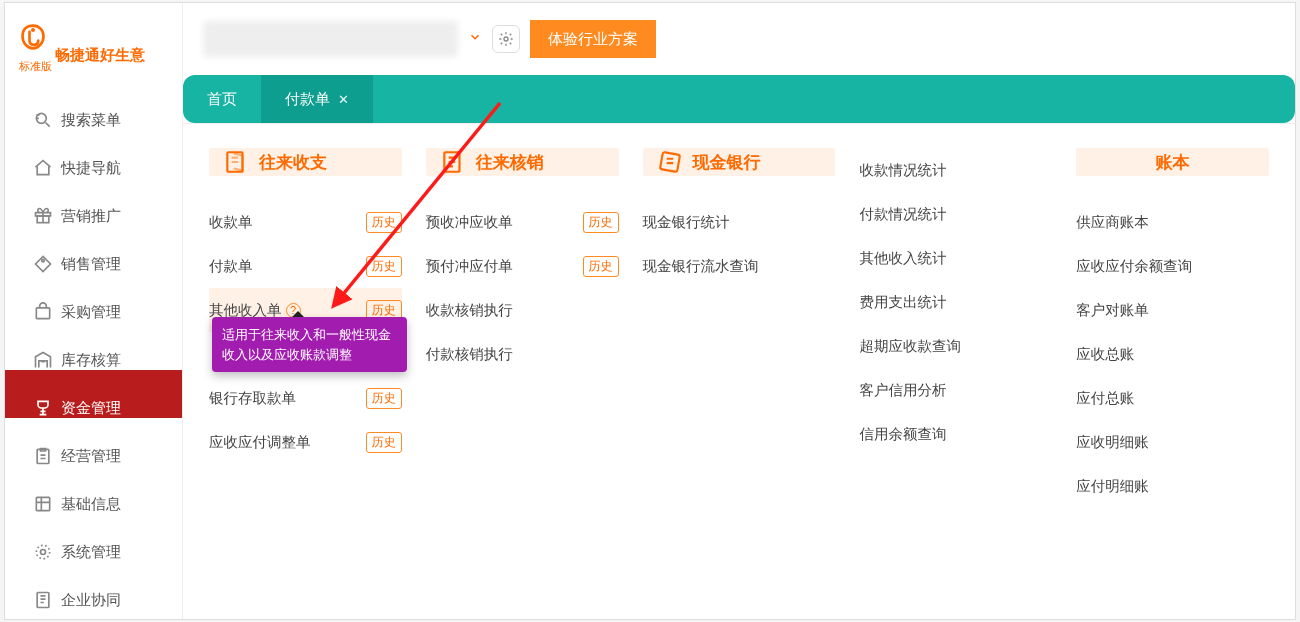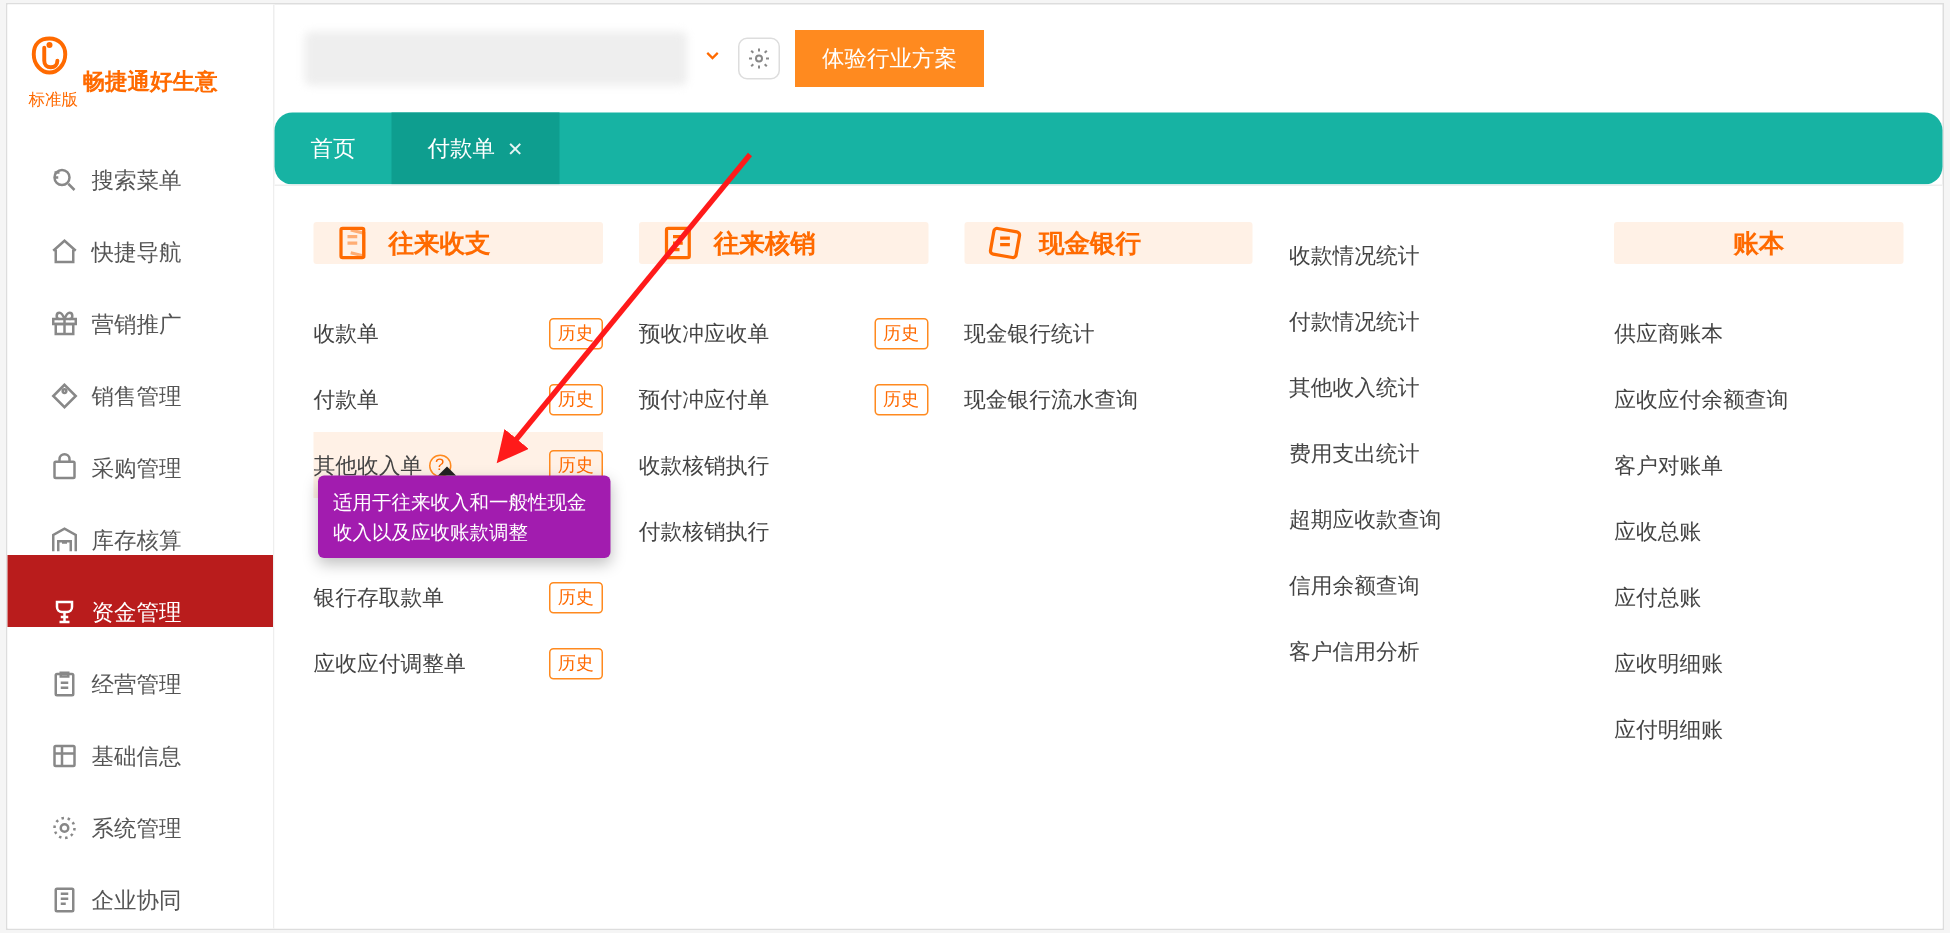--- a/index.html
+++ b/index.html
@@ -316,26 +316,26 @@
               <span>费用支出统计</span>
             </span>
           </div>
           <div class="row">
             <span class="label">
               <span>超期应收款查询</span>
             </span>
           </div>
           <div class="row">
             <span class="label">
+              <span>客户信用分析</span>
+            </span>
+          </div>
+          <div class="row">
+            <span class="label">
               <span>信用余额查询</span>
-            </span>
-          </div>
-          <div class="row">
-            <span class="label">
-              <span>客户信用分析</span>
             </span>
           </div>
         </div>
         <div class="col">
           <div class="col-head">
             <span>账本</span>
           </div>
           <div class="row">
             <span class="label">
               <span>供应商账本</span>

